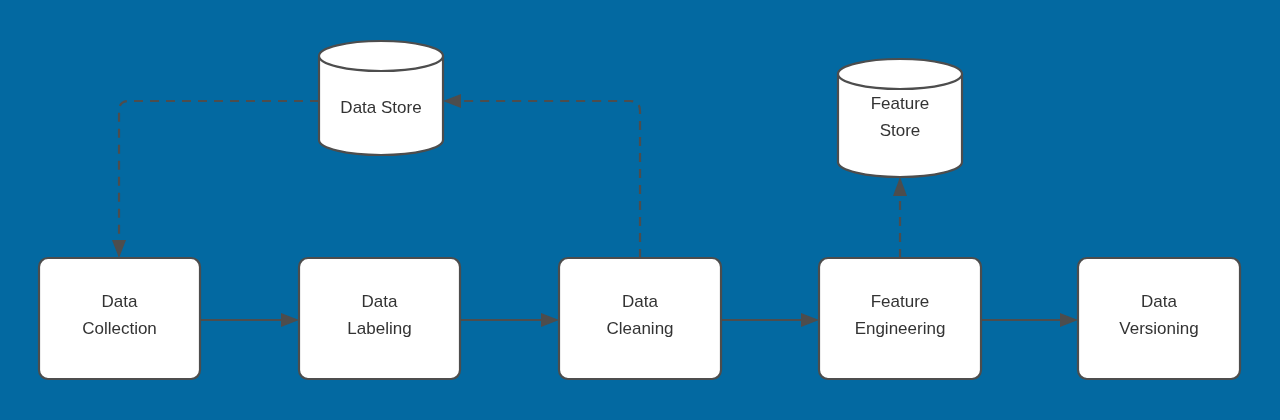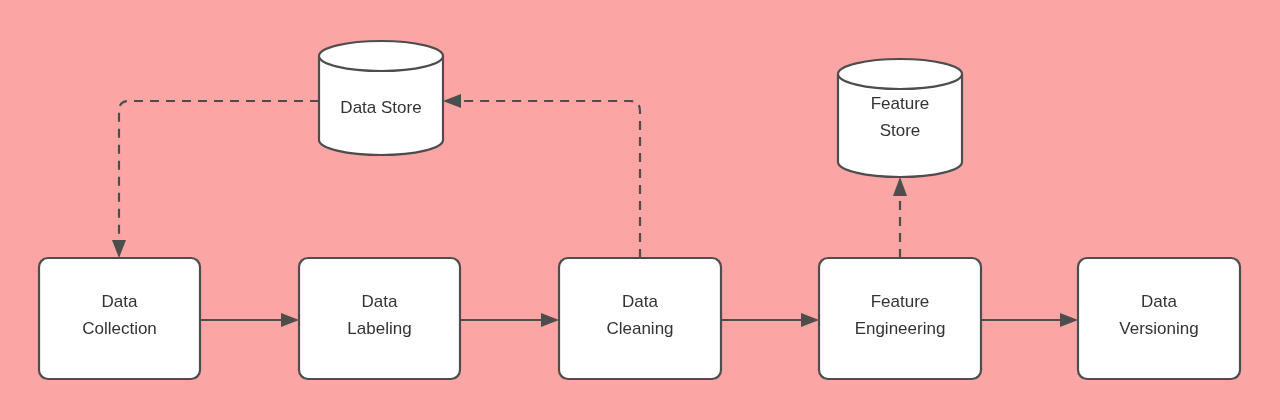--- a/index.html
+++ b/index.html
@@ -8,21 +8,21 @@
     padding: 0;
     background: #ffffff;
   }
   body {
     font-family: "Liberation Sans", sans-serif;
   }
   #diagram-root {
     position: relative;
     width: 1280px;
     height: 420px;
-    background: #fca5a5;
+    background: #0369a1;
     overflow: hidden;
   }
   svg.canvas {
     position: absolute;
     top: 0;
     left: 0;
     width: 1280px;
     height: 420px;
     display: block;
   }

